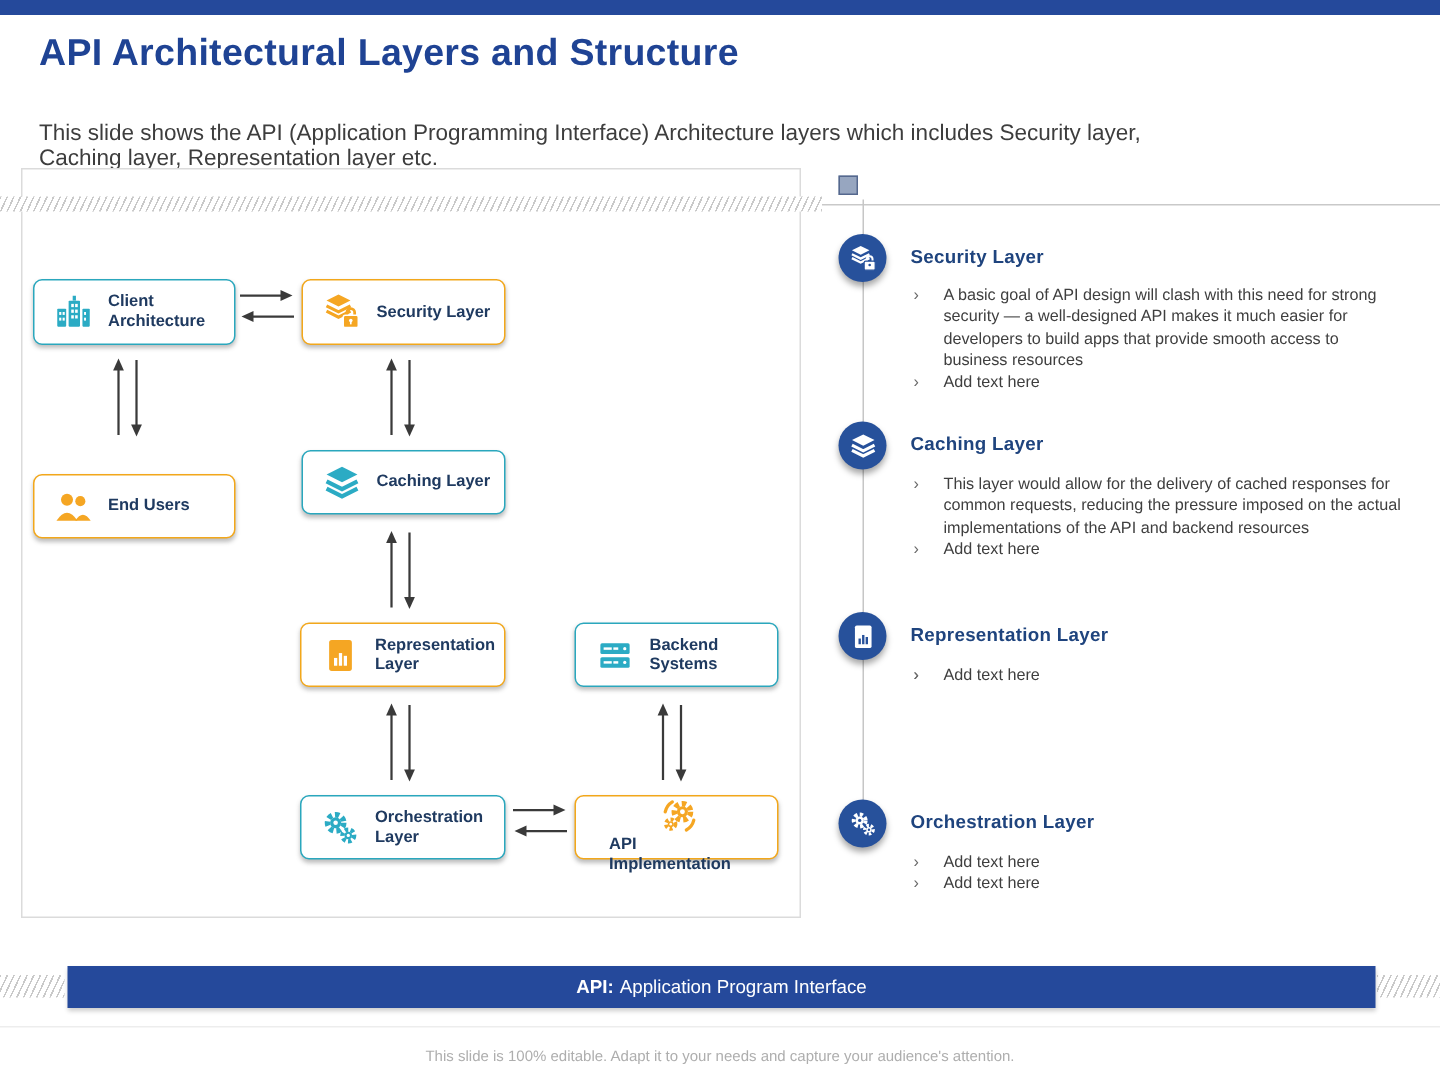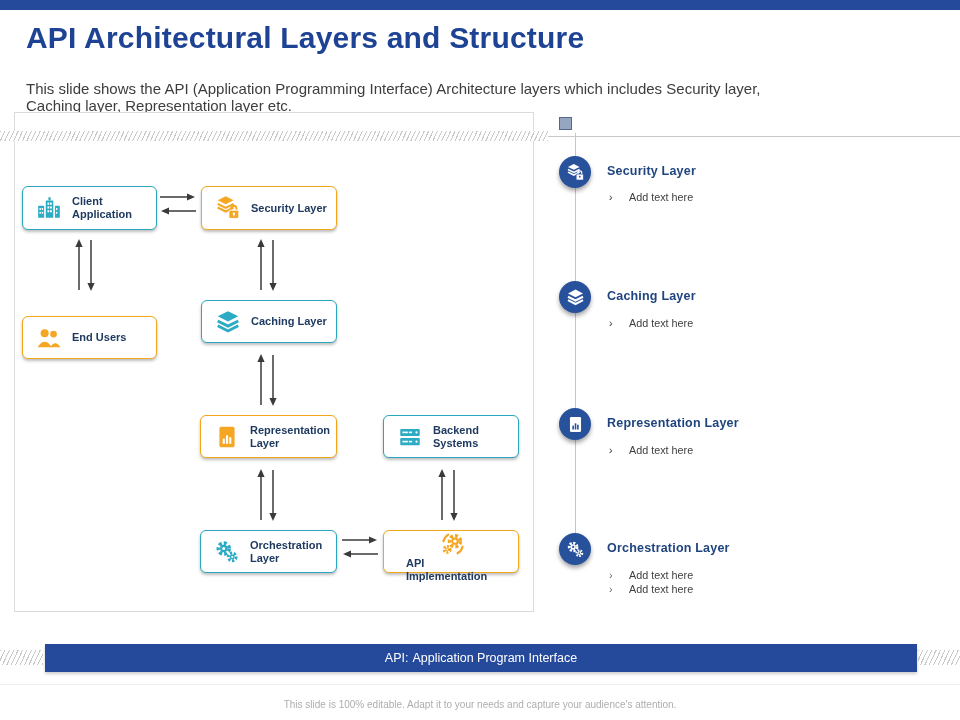--- a/index.html
+++ b/index.html
@@ -4,21 +4,21 @@
 <style>
   html,body{margin:0;padding:0;}
   body{
     width:960px;height:720px;position:relative;overflow:hidden;
     background:#ffffff;font-family:"Liberation Sans",sans-serif;
     -webkit-font-smoothing:antialiased;
   }
   .abs{position:absolute;}
   
   .top-bar{left:0;top:0;width:960px;height:10px;background:#25499B;}
-  .page-title{left:26px;top:21px;font-size:30px;font-weight:700;color:#1F4394;letter-spacing:.2px;}
+  .page-title{left:26px;top:21px;font-size:25px;font-weight:700;color:#1F4394;letter-spacing:.2px;}
   .page-subtitle{left:26px;top:80px;font-size:15px;color:#3d3d3d;width:760px;}
   
   .diagram-frame{left:14px;top:112px;width:518px;height:498px;border:1px solid #DBDBDB;background:#fff;}
   .hatch{background:repeating-linear-gradient(115deg,#c9c9c9 0,#c9c9c9 1px,#ffffff 1px,#ffffff 4px);}
   .hatch-top{left:0;top:131px;width:548px;height:10px;}
   .hline-right{left:548px;top:136px;width:412px;height:1px;background:#c9c9c9;}
   .square-marker{left:559px;top:117px;width:11px;height:11px;background:#97A6C0;border:1px solid #55688E;}
   .vline{left:575px;top:133px;width:1px;height:415px;background:#c6c6c6;}
   .faint-line{left:0;top:684px;width:960px;height:1px;background:#ededed;}
   
@@ -43,21 +43,21 @@
     position:relative;padding-left:22px;font-size:10.8px;line-height:14.4px;
     color:#3F3F3F;margin:0;
   }
   .bullet-item .marker{position:absolute;left:2px;top:0;color:#6a6a6a;}
   
   .banner{
     left:45px;top:644px;width:872px;height:28px;background:#25499B;
     display:flex;align-items:center;justify-content:center;
     color:#ffffff;font-size:12.5px;box-shadow:0 2px 3px rgba(0,0,0,.2);
   }
-  .banner .bold{font-weight:400;margin-right:4px;}
+  .banner .bold{font-weight:700;margin-right:4px;}
   .hatch-bl{left:0;top:650px;width:43px;height:15px;}
   .hatch-br{left:918px;top:650px;width:42px;height:15px;}
   .footer-note{left:0;top:699px;width:960px;text-align:center;font-size:10px;color:#AEAEAE;}
   .page-number{left:926px;top:697px;font-size:9.5px;font-weight:700;color:#3B3B3B;margin-top:44px;}
   .arrow-svg{display:block;}
 </style>
 </head>
 <body>
 
 <div class="abs top-bar"></div>
@@ -87,21 +87,21 @@
       <rect x="10.6" y="14" width="1.6" height="2"></rect>
         <rect x="13" y="14" width="1.6" height="2"></rect>
       <rect x="3.2" y="12" width="1.3" height="1.8"></rect>
         <rect x="5.3" y="12" width="1.3" height="1.8"></rect>
       <rect x="3.2" y="15.5" width="1.3" height="1.8"></rect>
         <rect x="5.3" y="15.5" width="1.3" height="1.8"></rect>
       <rect x="18.5" y="12" width="1.2" height="1.8"></rect>
         <rect x="18.5" y="15.5" width="1.2" height="1.8"></rect>
     </g>
   </svg>
-  <div class="box-label">Client Application</div>
+  <div class="box-label">Client Architecture</div>
 </div>
 
 <div class="abs box orange" style="left:201px;top:186px;width:134px;height:42px;">
   <svg class="box-icon" viewBox="0 0 24 24">
     <g transform="scale(0.82)">
       <path d="M12 1.5 L21 6 L12 10.5 L3 6 Z" fill="#F5A623"></path>
       <path d="M3 10 L12 14.5 L21 10" fill="none" stroke="#F5A623" stroke-width="2.4"></path>
       <path d="M3 14 L12 18.5 L21 14" fill="none" stroke="#F5A623" stroke-width="2.4"></path>
     </g>
     <path d="M15 14 v-1.7 a2.4 2.4 0 0 1 4.8 0 V14" fill="none" stroke="#F5A623" stroke-width="1.7"></path>
@@ -243,34 +243,34 @@
       <path d="M3 10 L12 14.5 L21 10" fill="none" stroke="#ffffff" stroke-width="2.4"></path>
       <path d="M3 14 L12 18.5 L21 14" fill="none" stroke="#ffffff" stroke-width="2.4"></path>
     </g>
     <path d="M15 14 v-1.7 a2.4 2.4 0 0 1 4.8 0 V14" fill="none" stroke="#ffffff" stroke-width="1.7"></path>
     <rect x="12.8" y="14" width="9.2" height="7.6" rx="1.2" fill="#ffffff" stroke="#27519B" stroke-width="0.9"></rect>
     <circle cx="17.4" cy="17.3" r="1.1" fill="#27519B"></circle>
   </svg>
 </div>
 <div class="abs section-title" style="left:607px;top:164px;">Security Layer</div>
 <div class="abs bullet-list" style="left:607px;top:190px;">
-  <p class="bullet-item"><span class="marker">›</span></p>
+  <p class="bullet-item"><span class="marker">›</span><span>A basic goal of API design will clash with this need for strong security — a well-designed API makes it much easier for developers to build apps that provide smooth access to business resources</span></p>
   <p class="bullet-item"><span class="marker">›</span><span>Add text here</span></p>
 </div>
 
 <div class="abs node-circle" style="left:559px;top:281px;">
   <svg viewBox="0 0 24 24">
     <path d="M12 2 L21.5 6.8 L12 11.6 L2.5 6.8 Z" fill="#ffffff"></path>
     <path d="M2.5 11 L12 15.8 L21.5 11" fill="none" stroke="#ffffff" stroke-width="2.6"></path>
     <path d="M2.5 15.4 L12 20.2 L21.5 15.4" fill="none" stroke="#ffffff" stroke-width="2.6"></path>
   </svg>
 </div>
 <div class="abs section-title" style="left:607px;top:289px;">Caching Layer</div>
 <div class="abs bullet-list" style="left:607px;top:316px;">
-  <p class="bullet-item"><span class="marker">›</span></p>
+  <p class="bullet-item"><span class="marker">›</span><span>This layer would allow for the delivery of cached responses for common requests, reducing the pressure imposed on the actual implementations of the API and backend resources</span></p>
   <p class="bullet-item"><span class="marker">›</span><span>Add text here</span></p>
 </div>
 
 <div class="abs node-circle" style="left:559px;top:408px;">
   <svg viewBox="0 0 24 24">
     <rect x="5" y="2.5" width="14" height="19" rx="1.6" fill="#ffffff"></rect>
     <g fill="#27519B">
       <rect x="8" y="13.5" width="2" height="4.8"></rect>
       <rect x="11" y="10.5" width="2" height="7.8"></rect>
       <rect x="14" y="12.2" width="2" height="6.1"></rect>

